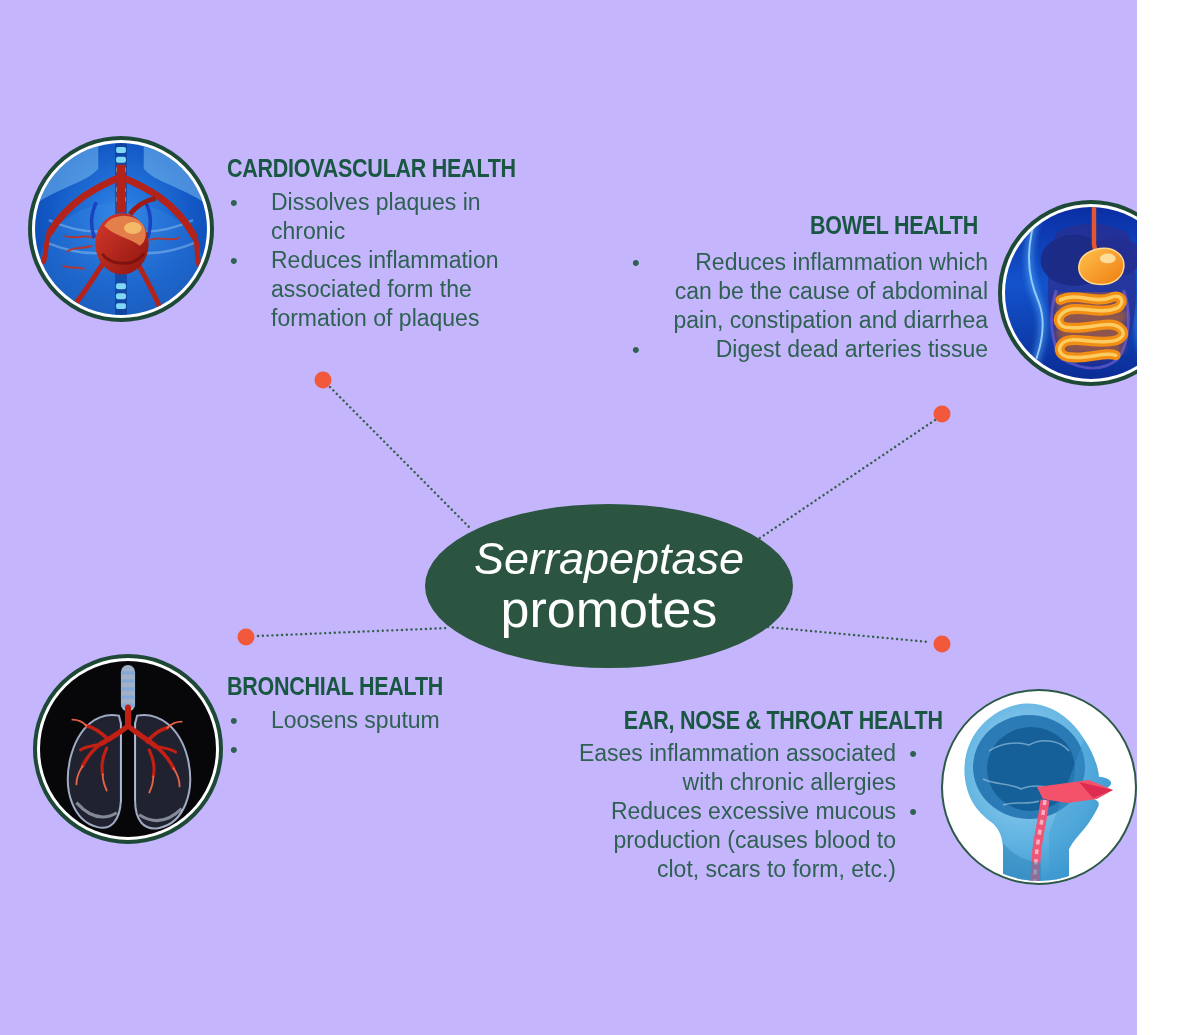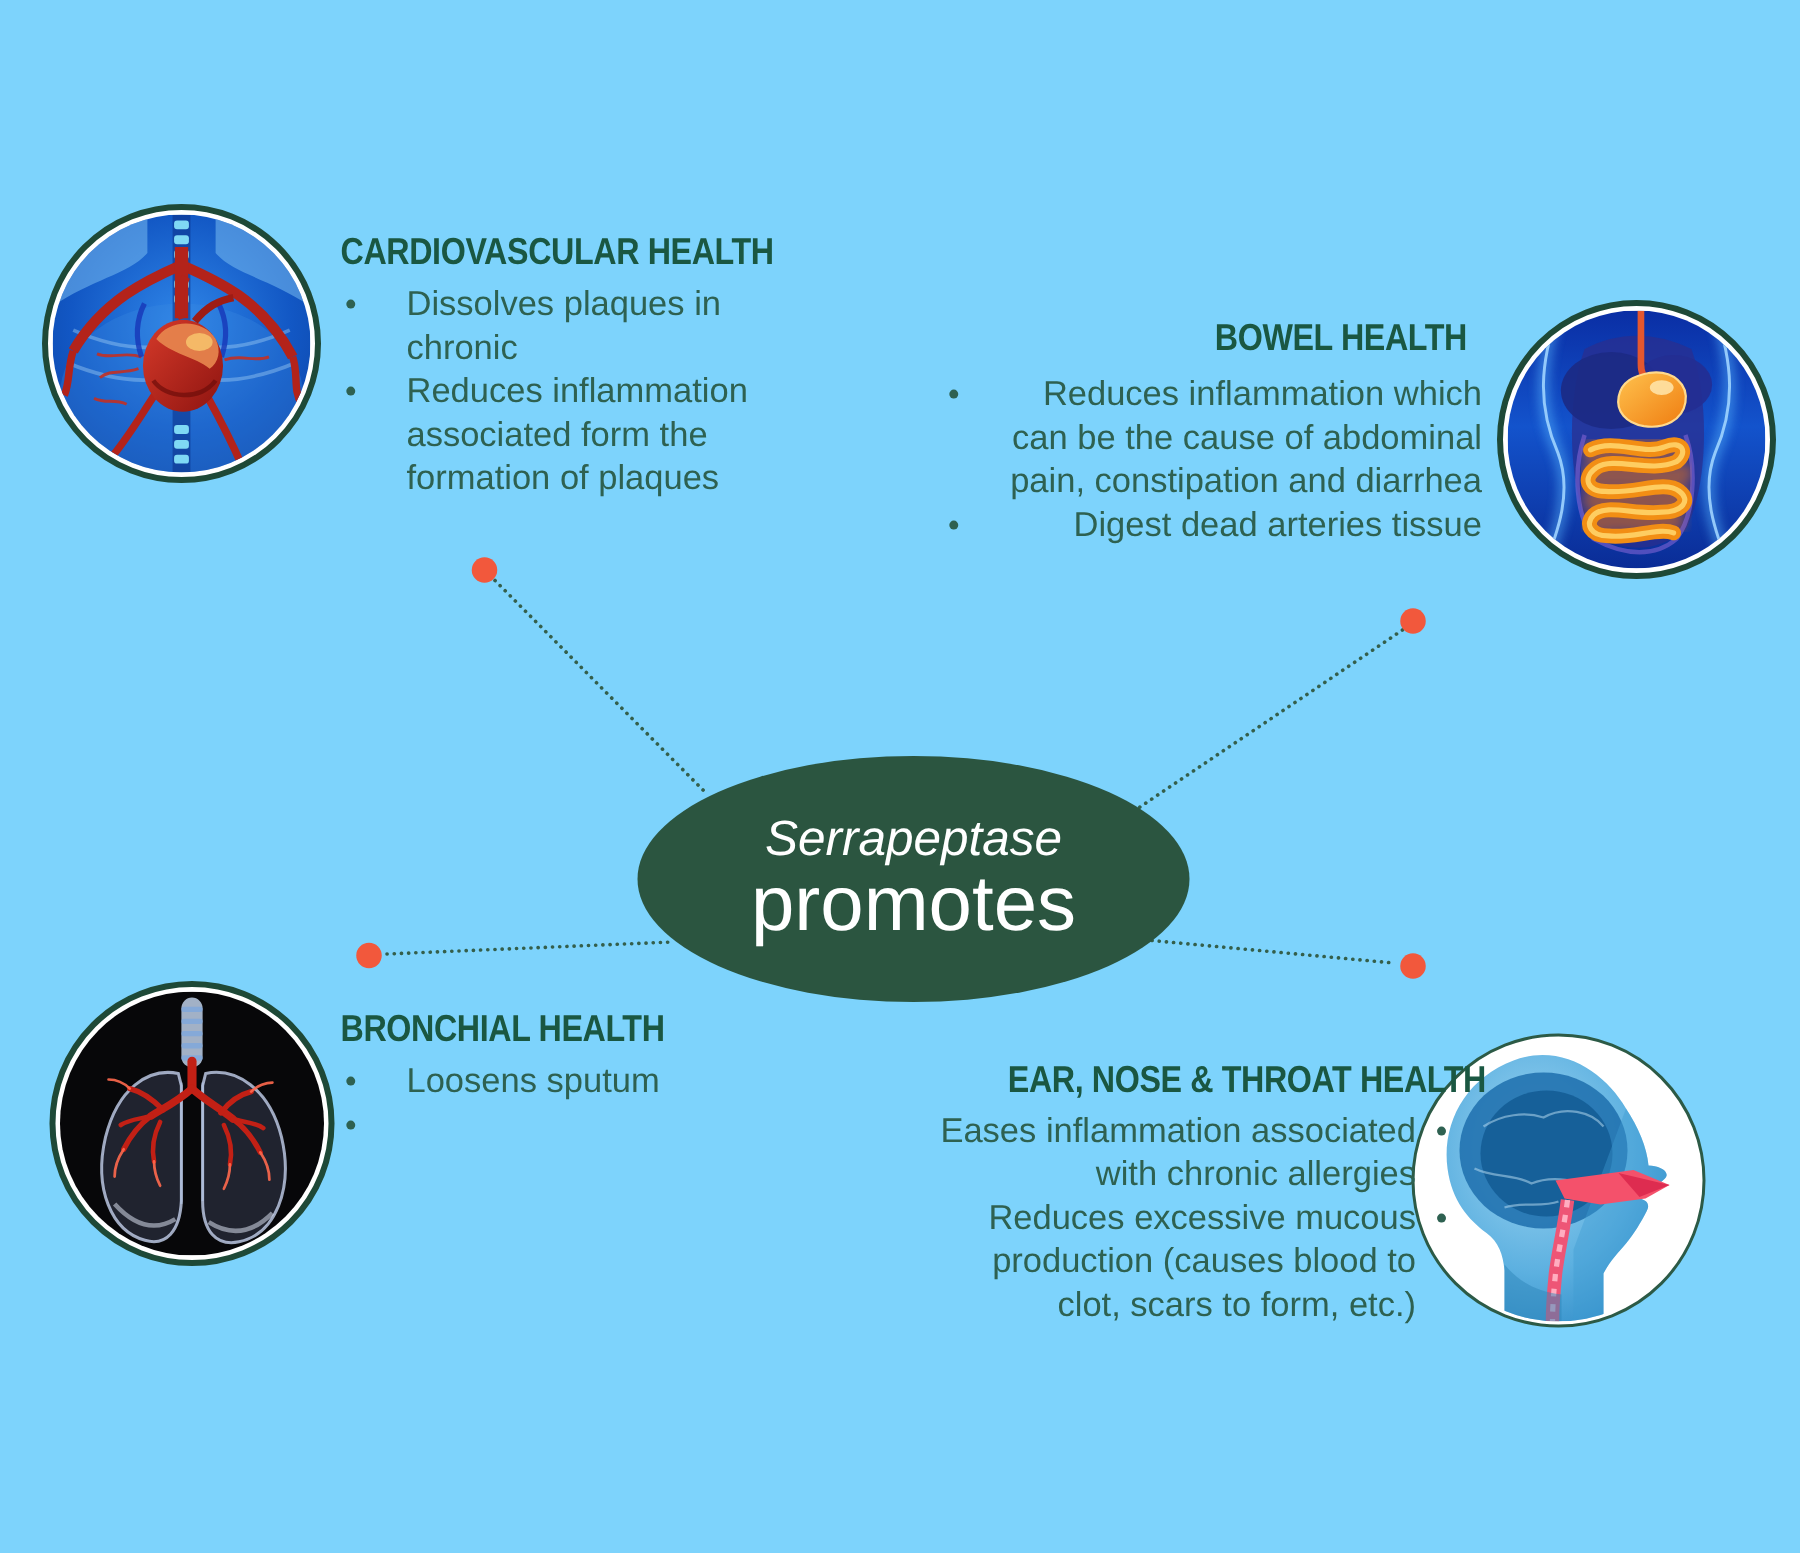--- a/index.html
+++ b/index.html
@@ -1,18 +1,18 @@
 <!DOCTYPE html>
 <html><head>
 <meta charset="utf-8">
 <style>
   html,body{margin:0;padding:0;background:#ffffff;}
   .canvas{
-    position:relative;width:1200px;height:1035px;background:#7dd3fc;
-    font-family:"Liberation Sans", sans-serif;overflow:hidden;
+    position:relative;width:1111px;height:1035px;background:#c4b5fd;
+    font-family:"Liberation Sans", sans-serif;overflow:hidden;padding-left:26px;
   }
   
   .section-title{
     font-weight:bold;font-size:25px;line-height:30px;color:#1a5742;
     letter-spacing:-0.3px;white-space:nowrap;transform:scaleX(0.86);
   }
   .origin-left{transform-origin:0 50%;}
   .origin-right{transform-origin:100% 50%;text-align:right;}
   .bullets{color:#2e6151;font-size:23px;line-height:29px;}
   .brow{display:flex;align-items:flex-start;}
@@ -27,30 +27,30 @@
   #bowel-block .btext{width:322px;text-align:right;}
   #ent-block{width:356px;}
   #ent-block .btext{width:322px;text-align:right;}
   #ent-block .marker{width:34px;text-align:center;}
   #cardio-block{left:227px;top:153px;}
   #cardio-block .section-title{margin-bottom:5px;}
   #bowel-block{left:622px;top:210px;}
   #bowel-block .section-title{margin-bottom:8px;}
   #bronchial-block{left:227px;top:671px;}
   #bronchial-block .section-title{margin-bottom:5px;}
-  #ent-block{left:574px;top:705px;margin-left:48px;}
+  #ent-block{left:574px;top:705px;}
   #ent-block .section-title{margin-bottom:4px;}
   
   .center-ellipse{
     position:absolute;left:425px;top:504px;width:368px;height:164px;
     background:#2b5540;border-radius:50%;
     display:flex;flex-direction:column;align-items:center;justify-content:center;
     color:#ffffff;
   }
-  .serra{font-style:italic;font-size:33px;line-height:1.04;}
+  .serra{font-style:italic;font-size:45px;line-height:1.04;}
   .promotes{font-size:52px;line-height:1.04;}
   
   .photo-circle{
     position:absolute;border-radius:50%;box-sizing:border-box;
     border:4px solid #1e4937;background:#ffffff;padding:3px;
   }
   .photo-circle .inner{width:100%;height:100%;border-radius:50%;overflow:hidden;}
   .photo-circle svg{display:block;width:100%;height:100%;}
   #cardio-circle{left:28px;top:136px;width:186px;height:186px;}
   #bowel-circle{left:998px;top:200px;width:186px;height:186px;}

